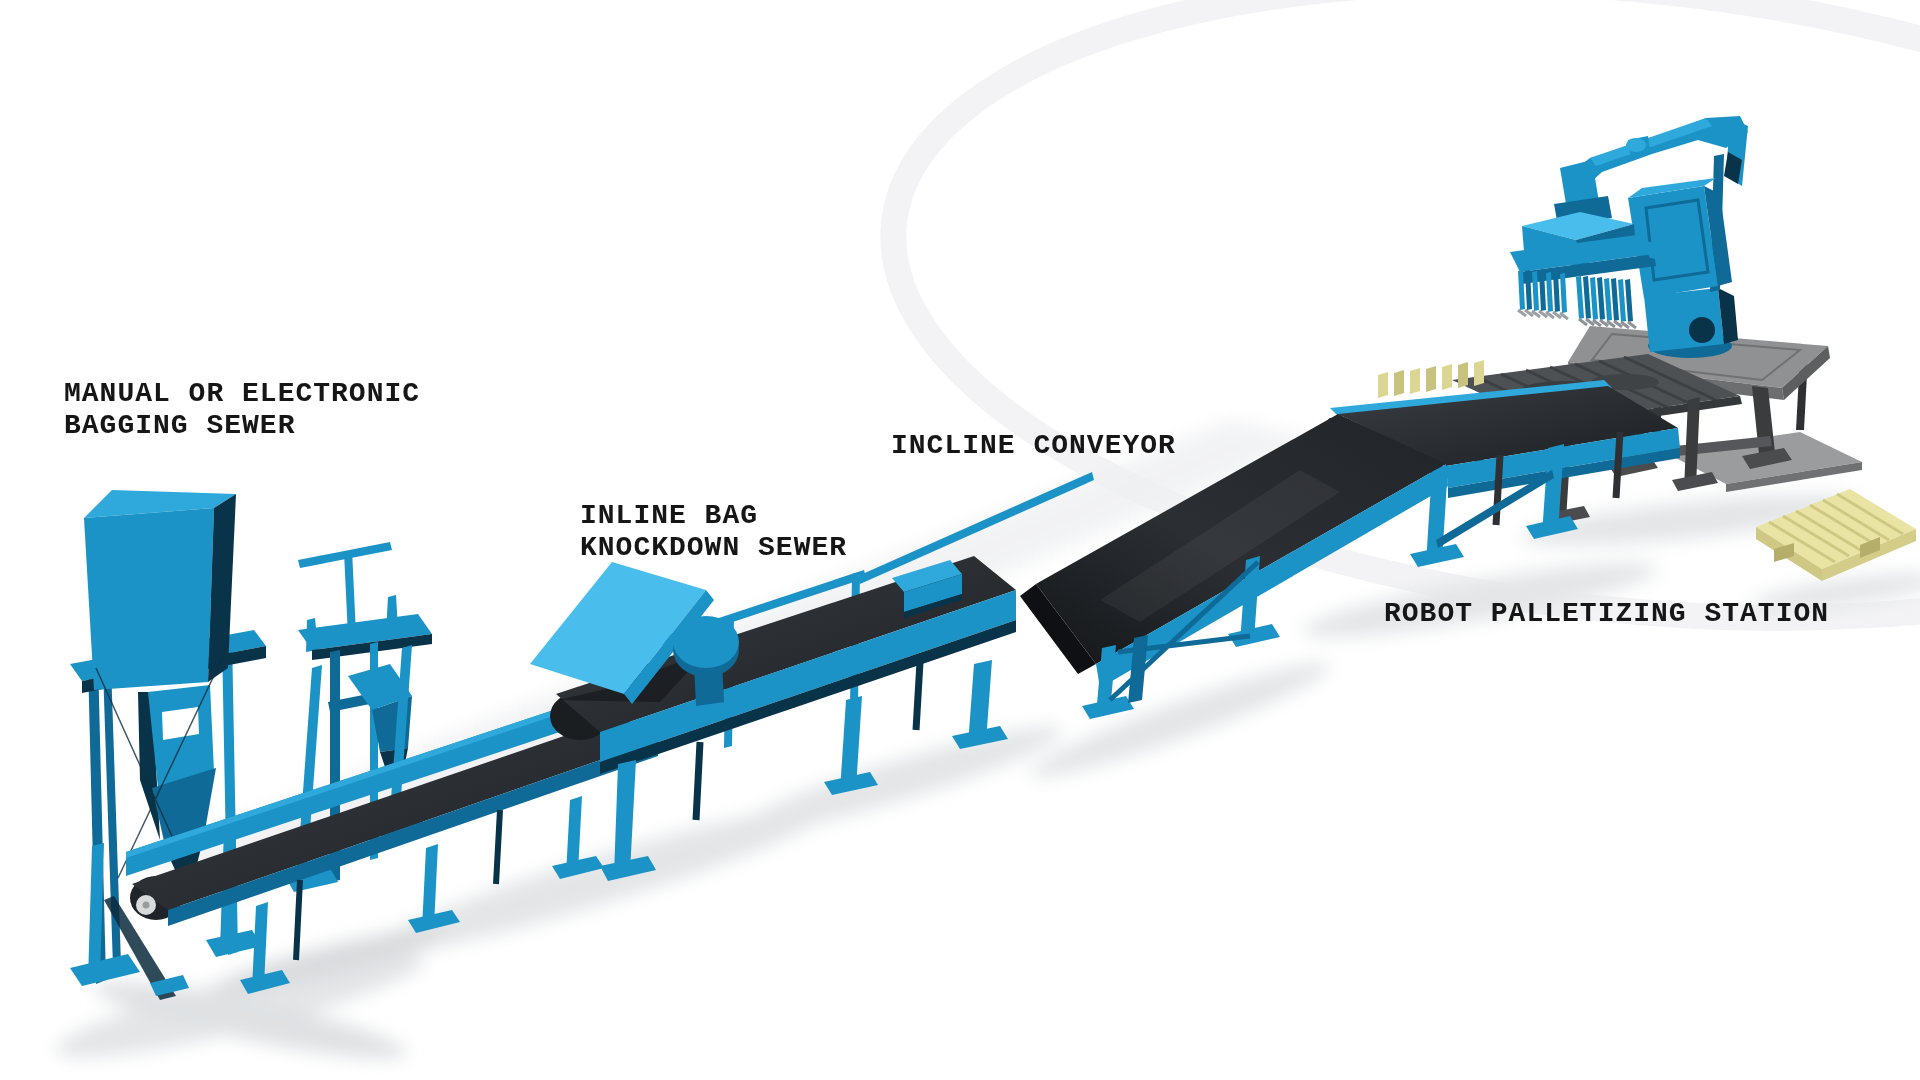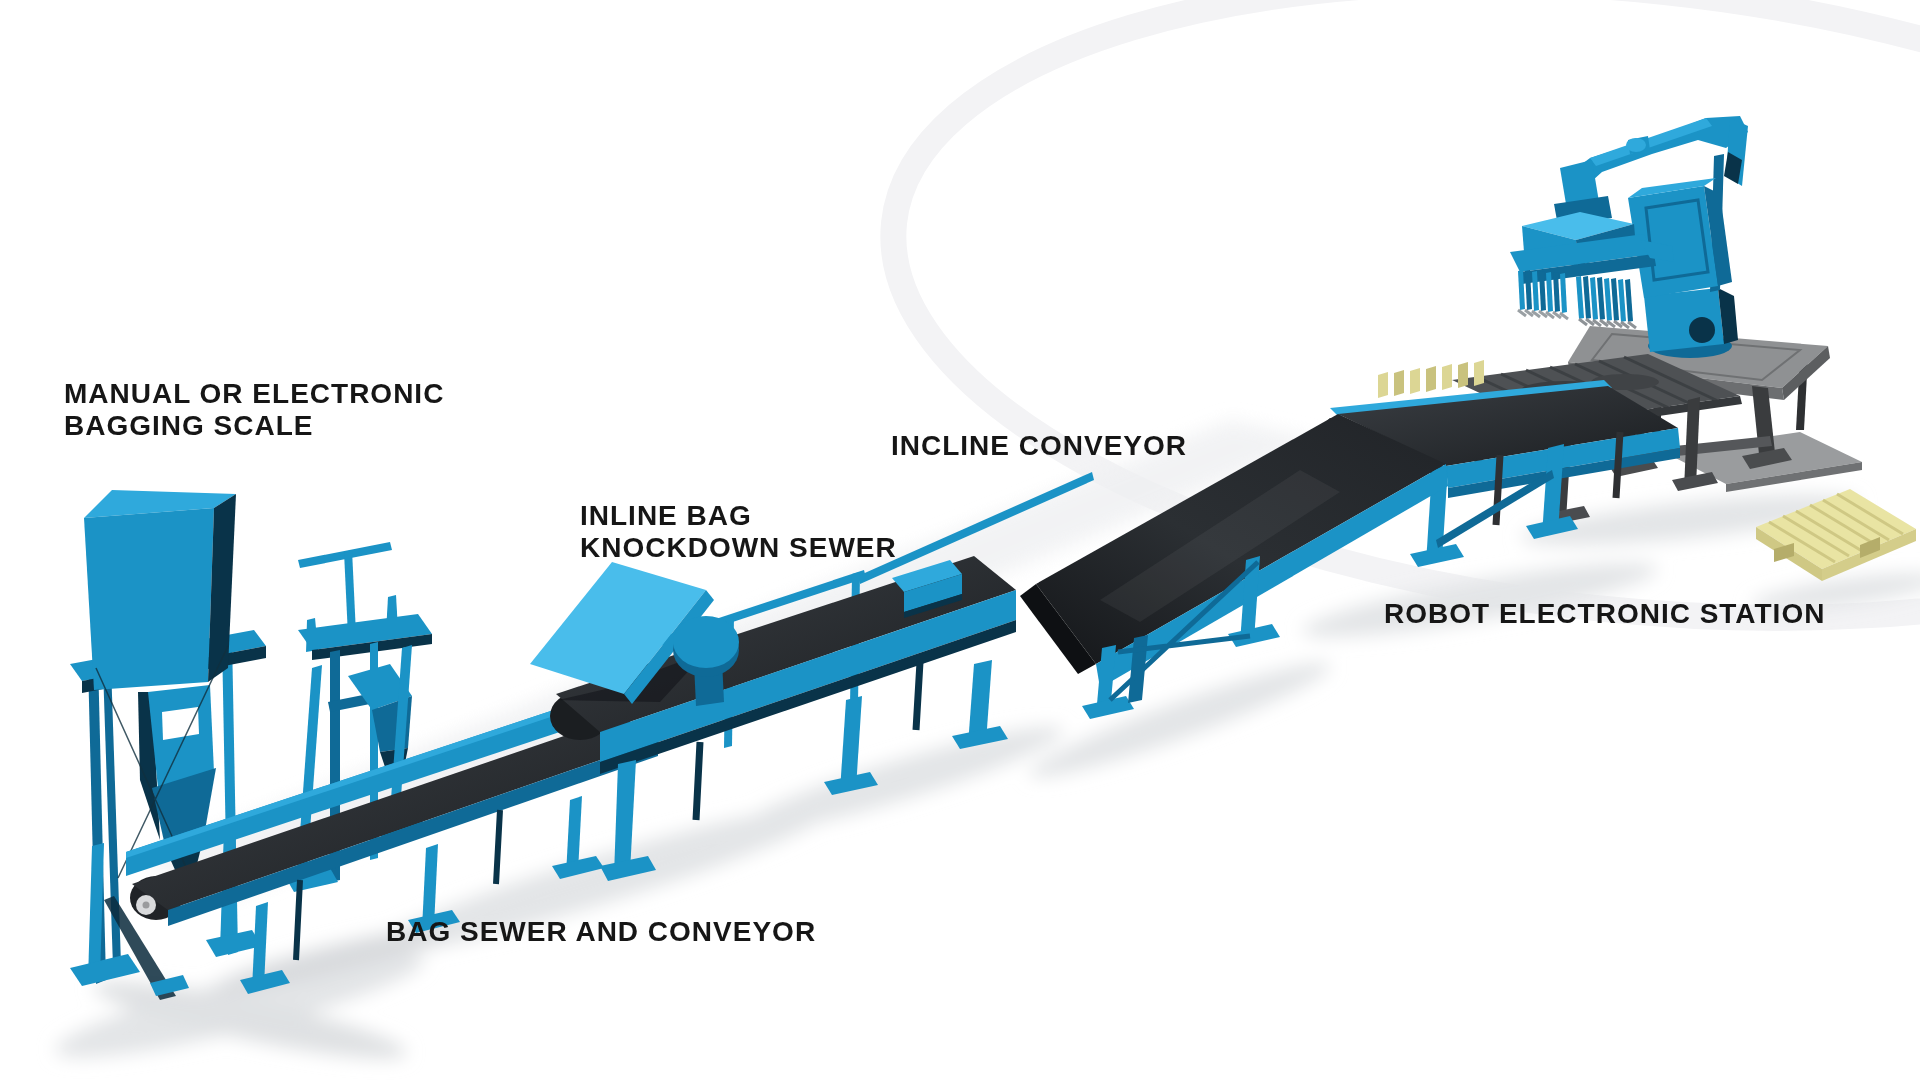--- a/index.html
+++ b/index.html
@@ -1,18 +1,18 @@
 <!DOCTYPE html>
 <html style="--background: #ffffff; --machine-blue: #1b93c6; --machine-blue-bright: #2fa9dc; --machine-blue-light: #49bdeb; --machine-blue-dark: #0f6a97; --machine-blue-deep: #093349; --belt-dark: #24272b; --belt-deep: #17191c; --gray-table: #8f9193; --gray-table-side: #6c6e70; --gray-dark-table: #4e5154; --gray-leg: #3a3c3e; --pallet-yellow: #e9e4a3; --pallet-yellow-dark: #cfc884; --shadow: #e3e5e7; --swoosh: #f3f3f5; --label-text: #161616;"><head>
 <meta charset="utf-8">
 <style>
   html,body{margin:0;padding:0;background:#fff;}
   .stage{position:relative;width:1920px;height:1080px;overflow:hidden;
          background:var(--background,#fff);
-         font-family:Liberation Sans, sans-serif;}
+         font-family:Liberation Mono, monospace;}
   .scene-svg{position:absolute;left:0;top:0;width:1920px;height:1080px;}
   .lbl{position:absolute;font-weight:700;font-size:28px;line-height:32px;
        letter-spacing:1px;color:var(--label-text,#161616);white-space:nowrap;}
   .lbl span{display:block;}
 </style>
 </head>
 <body>
 
 <div class="stage">
 
@@ -275,28 +275,25 @@
     <path d="M1769,522 l66,40 M1783,516 l66,40 M1796,511 l66,40 M1810,505 l66,40 M1823,500 l66,40 M1837,494 l66,40" stroke="var(--pallet-yellow-dark)" stroke-width="3" fill="none"></path>
     <polygon points="1756,527 1822,569 1822,581 1756,539" fill="var(--pallet-yellow-dark)"></polygon>
     <polygon points="1822,569 1916,529 1916,541 1822,581" fill="#d4cd8a"></polygon>
     <polygon points="1774,549 1794,543 1794,556 1774,562" fill="#b5ad6a"></polygon>
     <polygon points="1860,545 1880,537 1880,550 1860,558" fill="#b5ad6a"></polygon>
   </g>
 </svg>
 
   <div class="lbl" style="left:64px;top:378px;">
     <span>MANUAL OR ELECTRONIC</span>
-    <span>BAGGING SCALE</span>
+    <span>BAGGING SEWER</span>
   </div>
   <div class="lbl" style="left:580px;top:500px;">
     <span>INLINE BAG</span>
     <span>KNOCKDOWN SEWER</span>
   </div>
   <div class="lbl" style="left:891px;top:430px;">
     <span>INCLINE CONVEYOR</span>
   </div>
-  <div class="lbl" style="left:386px;top:916px;">
-    <span>BAG SEWER AND CONVEYOR</span>
-  </div>
   <div class="lbl" style="left:1384px;top:598px;">
-    <span>ROBOT ELECTRONIC STATION</span>
+    <span>ROBOT PALLETIZING STATION</span>
   </div>
 </div>
 
 </body></html>

